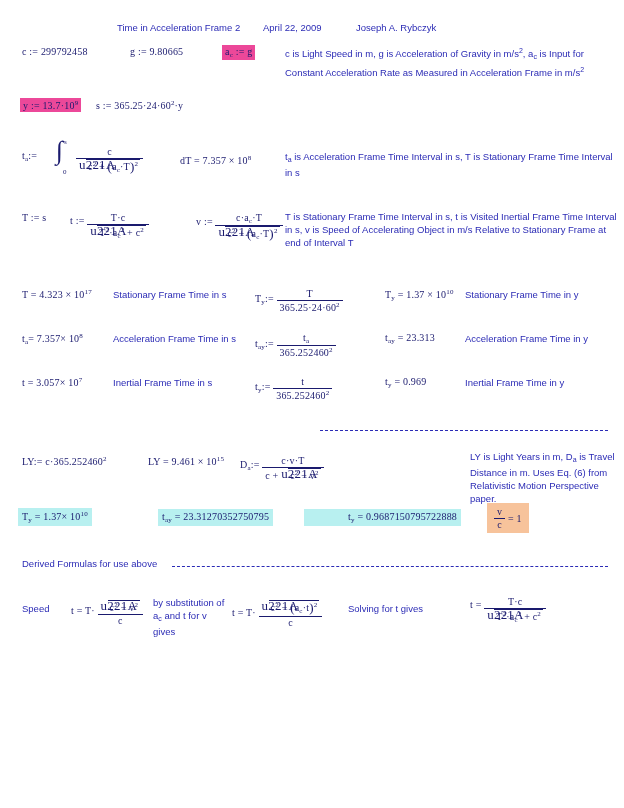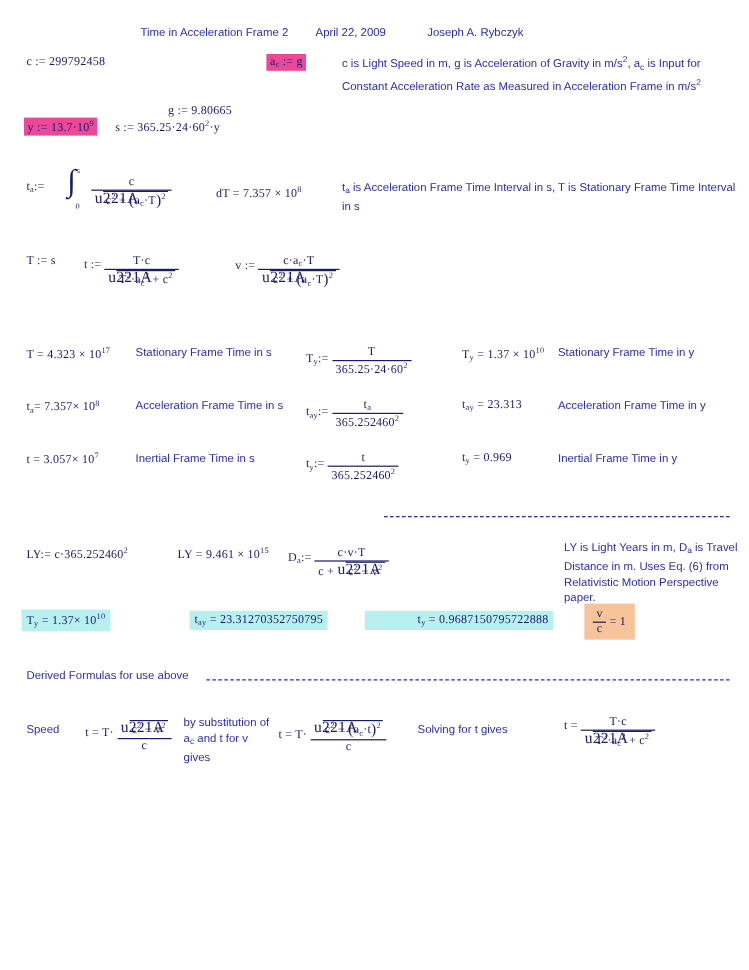--- a/index.html
+++ b/index.html
@@ -43,21 +43,21 @@
 <div class="page">
 
   <div class="abs hdr" style="left:117px;top:22px;">Time in Acceleration Frame 2</div>
   <div class="abs hdr" style="left:263px;top:22px;">April 22, 2009</div>
   <div class="abs hdr" style="left:356px;top:22px;">Joseph A. Rybczyk</div>
 
   <div class="abs math" style="left:22px;top:46px;">
     <span>c :=</span>
     <span>299792458</span>
   </div>
-  <div class="abs math" style="left:140px;top:46px;margin-top:41px;">
+  <div class="abs math" style="left:130px;top:46px;">
     <span>g :=</span>
     <span>9.80665</span>
   </div>
   <div class="abs math hl-yellow" style="left:222px;top:45px;">
     <span>a</span><sub>c</sub>
     <span>:= g</span>
   </div>
 
   <div class="abs note" style="left:285px;top:44px;width:330px;">
     <span>c is Light Speed in m, g is Acceleration of Gravity in m/s</span><sup>2</sup><span>, a</span><sub>c</sub><span> is Input for Constant Acceleration Rate as Measured in Acceleration Frame in m/s</span><sup>2</sup>
@@ -107,20 +107,21 @@
   <div class="abs math" style="left:196px;top:212px;">
     <span>v :=</span>
     <span class="frac" style="vertical-align:-12px;">
       <span class="num"><span>c·a</span><sub>c</sub><span>·T</span></span>
       <span class="den">
         <span class="rad"><span class="body"><span>c</span><sup>2</sup> <span>+</span> <span class="paren">(</span><span>a</span><sub>c</sub><span>·T</span><span class="paren">)</span><sup>2</sup></span></span>
       </span>
     </span>
   </div>
 
+  <div class="abs note" style="left:285px;top:210px;width:332px;">T is Stationary Frame Time Interval in s, t is Visited Inertial Frame Time Interval in s, v is Speed of Accelerating Object in m/s Relative to Stationary Frame at end of Interval T</div>
 
   <div class="abs math" style="left:22px;top:288px;">
     <span>T = 4.323 × 10</span><sup>17</sup>
   </div>
   <div class="abs note" style="left:113px;top:288px;">Stationary Frame Time in s</div>
   <div class="abs math" style="left:255px;top:288px;">
     <span>T</span><sub>y</sub><span>:=</span>
     <span class="frac" style="vertical-align:-9px;">
       <span class="num">T</span>
       <span class="den"><span>365.25·24·60</span><sup>2</sup></span>

